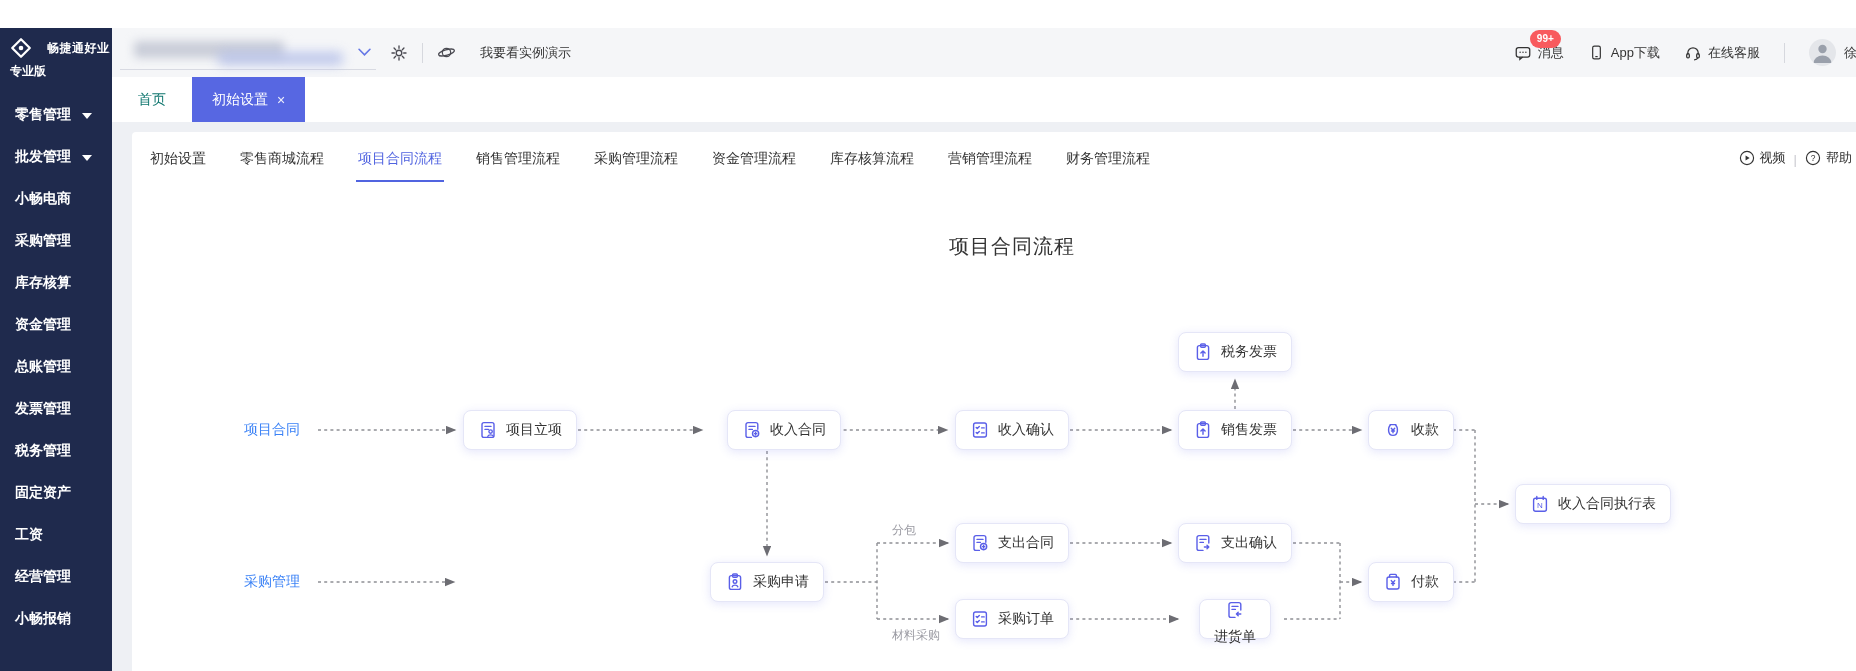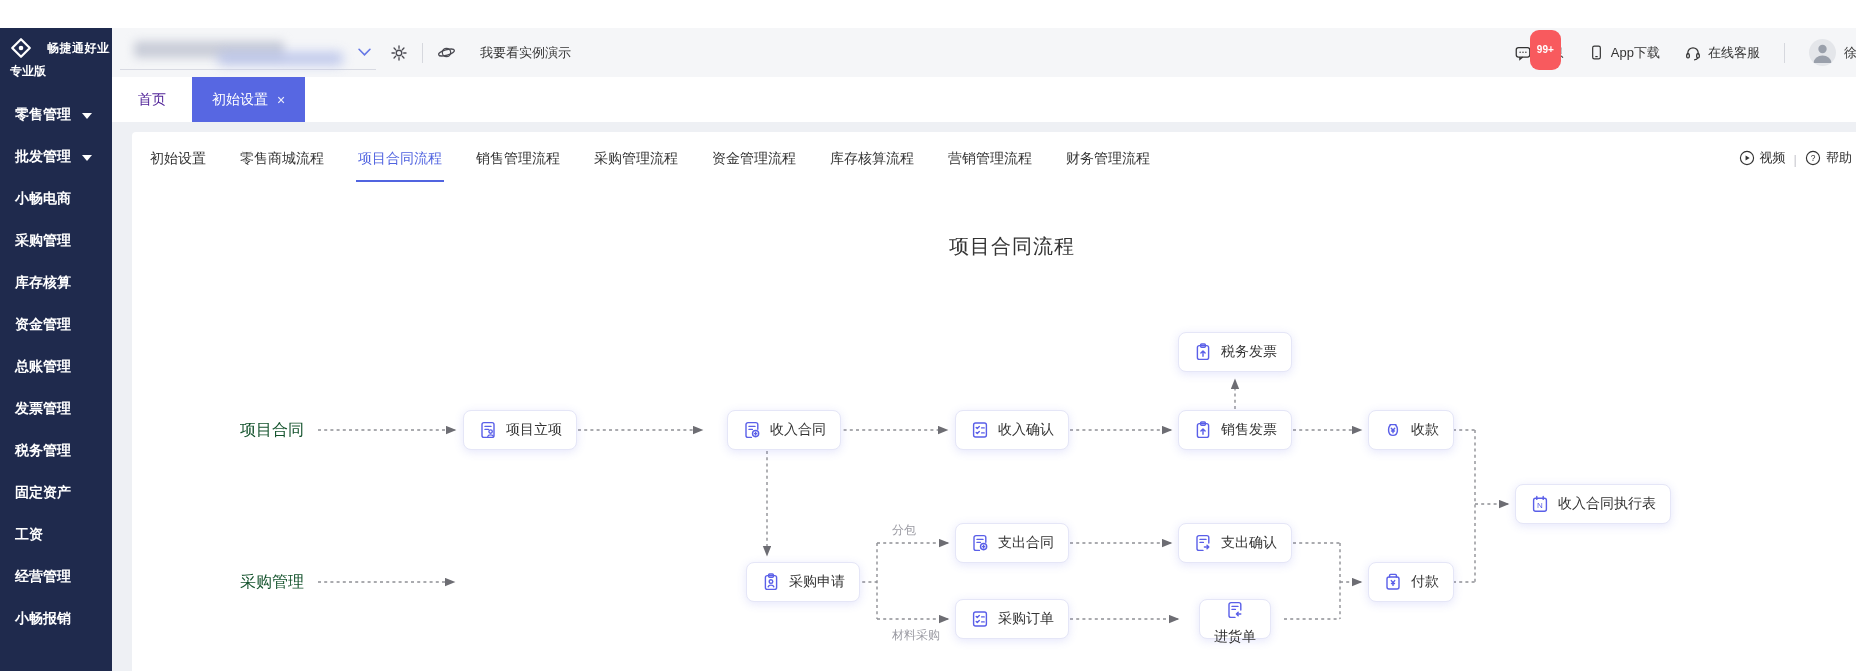--- a/index.html
+++ b/index.html
@@ -21,43 +21,43 @@
   .header{position:absolute;left:112px;top:28px;right:0;height:49px;background:#f5f6f8;display:flex;align-items:center;z-index:4;}
   .org-select{position:relative;width:256px;height:34px;margin-left:8px;border-bottom:1px solid #d8dae2;}
   .blur1{position:absolute;left:14px;top:6px;width:150px;height:17px;background:#c9cdd8;border-radius:4px;filter:blur(5px);}
   .blur2{position:absolute;left:98px;top:17px;width:125px;height:13px;background:#b4bfe9;border-radius:4px;filter:blur(6px);opacity:.85;}
   .org-caret{position:absolute;right:4px;top:12px;}
   .hdr-icon{margin-left:14px;cursor:pointer;}
   .vdiv{width:1px;height:20px;background:#d6d8de;margin:0 14px;}
   .demo-link{display:flex;align-items:center;gap:24px;font-size:13px;color:#333;cursor:pointer;}
   .header-right{margin-left:auto;display:flex;align-items:center;gap:24px;font-size:13px;color:#333;}
   .hr-item{display:flex;align-items:center;gap:6px;cursor:pointer;position:relative;}
-  .badge{position:absolute;top:-14px;left:16px;background:#f85a5e;color:#fff;font-size:10px;font-weight:bold;line-height:14px;padding:13px 7px;border-radius:9px;white-space:nowrap;}
+  .badge{position:absolute;top:-14px;left:16px;background:#f85a5e;color:#fff;font-size:10px;font-weight:bold;line-height:14px;padding:2px 7px;border-radius:9px;white-space:nowrap;}
   .avatar{width:27px;height:27px;border-radius:50%;background:#e4e6ea;display:flex;align-items:center;justify-content:center;overflow:hidden;}
   .username{margin-right:-14px;white-space:nowrap;}
   
   .tabbar{position:absolute;left:112px;top:77px;right:0;height:45px;background:#fff;display:flex;align-items:stretch;z-index:4;}
-  .tab{display:flex;align-items:center;padding:0 26px;font-size:14px;color:#4c1d95;cursor:pointer;}
+  .tab{display:flex;align-items:center;padding:0 26px;font-size:14px;color:#0f766e;cursor:pointer;}
   .tab.active{background:#5767e2;color:#fff;gap:9px;padding:0 20px;}
   .tab .close{font-size:14px;opacity:.9;cursor:pointer;}
   
   .content{position:absolute;left:112px;top:122px;right:0;bottom:0;background:#eef0f4;padding:10px 0 0 20px;box-sizing:border-box;}
   .card{position:relative;width:1724px;height:539px;background:#fff;border-radius:4px 0 0 0;overflow:hidden;}
   .flow-tabs{position:absolute;top:0;left:0;right:0;height:52px;display:flex;align-items:center;padding:0 4px 0 16px;z-index:3;}
   .ft-left{display:flex;gap:30px;}
   .ft-item{padding:16px 2px 12px;font-size:14px;color:#333;cursor:pointer;border-bottom:2px solid transparent;white-space:nowrap;}
   .ft-item.active{color:#5164e0;border-bottom-color:#5164e0;}
   .ft-right{margin-left:auto;display:flex;align-items:flex-end;gap:8px;font-size:13px;color:#333;}
   .ft-link{display:flex;align-items:center;gap:5px;cursor:pointer;}
   .ft-div{color:#c9c9cf;}
   
   .canvas{position:absolute;inset:0;}
   .flow-title{position:absolute;left:880px;top:114px;transform:translate(-50%,-50%);font-size:20px;color:#333;letter-spacing:1px;}
   .flow-node{position:absolute;transform:translate(-50%,-50%);display:flex;align-items:center;gap:8px;height:38px;padding:0 14px;background:#fff;border:1px solid #e5e6f7;border-radius:8px;box-shadow:0 2px 10px rgba(93,98,230,.16);font-size:14px;color:#333;white-space:nowrap;cursor:pointer;z-index:2;}
-  .flow-label{position:absolute;transform:translate(-50%,-50%);font-size:16px;color:#14532d;white-space:nowrap;z-index:2;}
+  .flow-label{position:absolute;transform:translate(-50%,-50%);font-size:14px;color:#3b82f6;white-space:nowrap;z-index:2;}
   .branch-label{position:absolute;transform:translate(-50%,-50%);font-size:12px;color:#9a9aa2;white-space:nowrap;z-index:2;}
 </style>
 </head>
 <body>
 
 <div class="sidebar">
   <div class="logo-row">
     <span>
       <svg width="22" height="22" viewBox="0 0 20 20">
           <path d="M10 2 L18 10 L10 18 L2 10 Z" fill="none" stroke="#fff" stroke-width="2" stroke-linejoin="round"></path>
@@ -355,21 +355,21 @@
               <svg width="20" height="20" viewBox="0 0 20 20">
                 <g fill="none" stroke="#5a5fe8" stroke-width="1.4" stroke-linecap="round" stroke-linejoin="round">
                   <rect x="3.6" y="4.2" width="12.8" height="13" rx="2"></rect>
                   <path d="M6.8 2.4 v3 M13.2 2.4 v3"></path>
                 </g>
                 <text x="10" y="13.8" font-size="8" text-anchor="middle" fill="#5a5fe8" font-family="Liberation Sans, sans-serif">N</text>
               </svg>
             </span>
             <span>收入合同执行表</span>
           </div>
-          <div class="flow-node" style="left: 671px; top: 450px;">
+          <div class="flow-node" style="left: 635px; top: 450px;">
             <span>
               <svg width="20" height="20" viewBox="0 0 20 20">
                 <g fill="none" stroke="#5a5fe8" stroke-width="1.4" stroke-linecap="round" stroke-linejoin="round">
                   <rect x="4.4" y="3.6" width="11.2" height="13.8" rx="2"></rect>
                   <rect x="7.6" y="2" width="4.8" height="3.2" rx="1"></rect>
                   <circle cx="10" cy="9.6" r="1.8"></circle>
                   <path d="M7.2 14.8 c.7-2.3 4.9-2.3 5.6 0"></path>
                 </g>
               </svg>
             </span>

